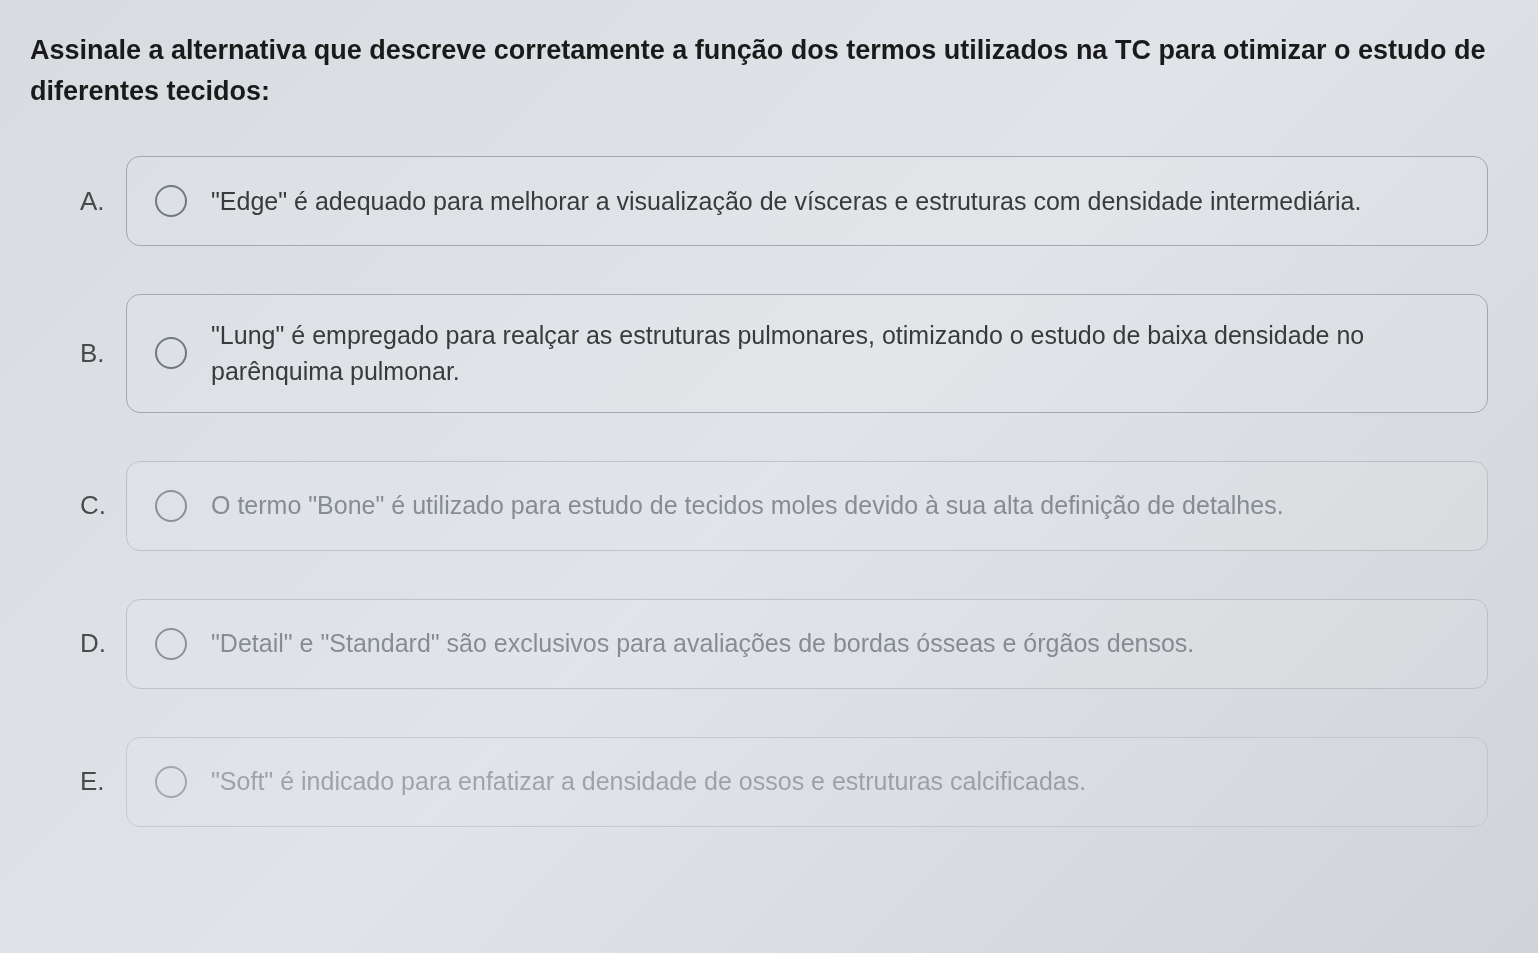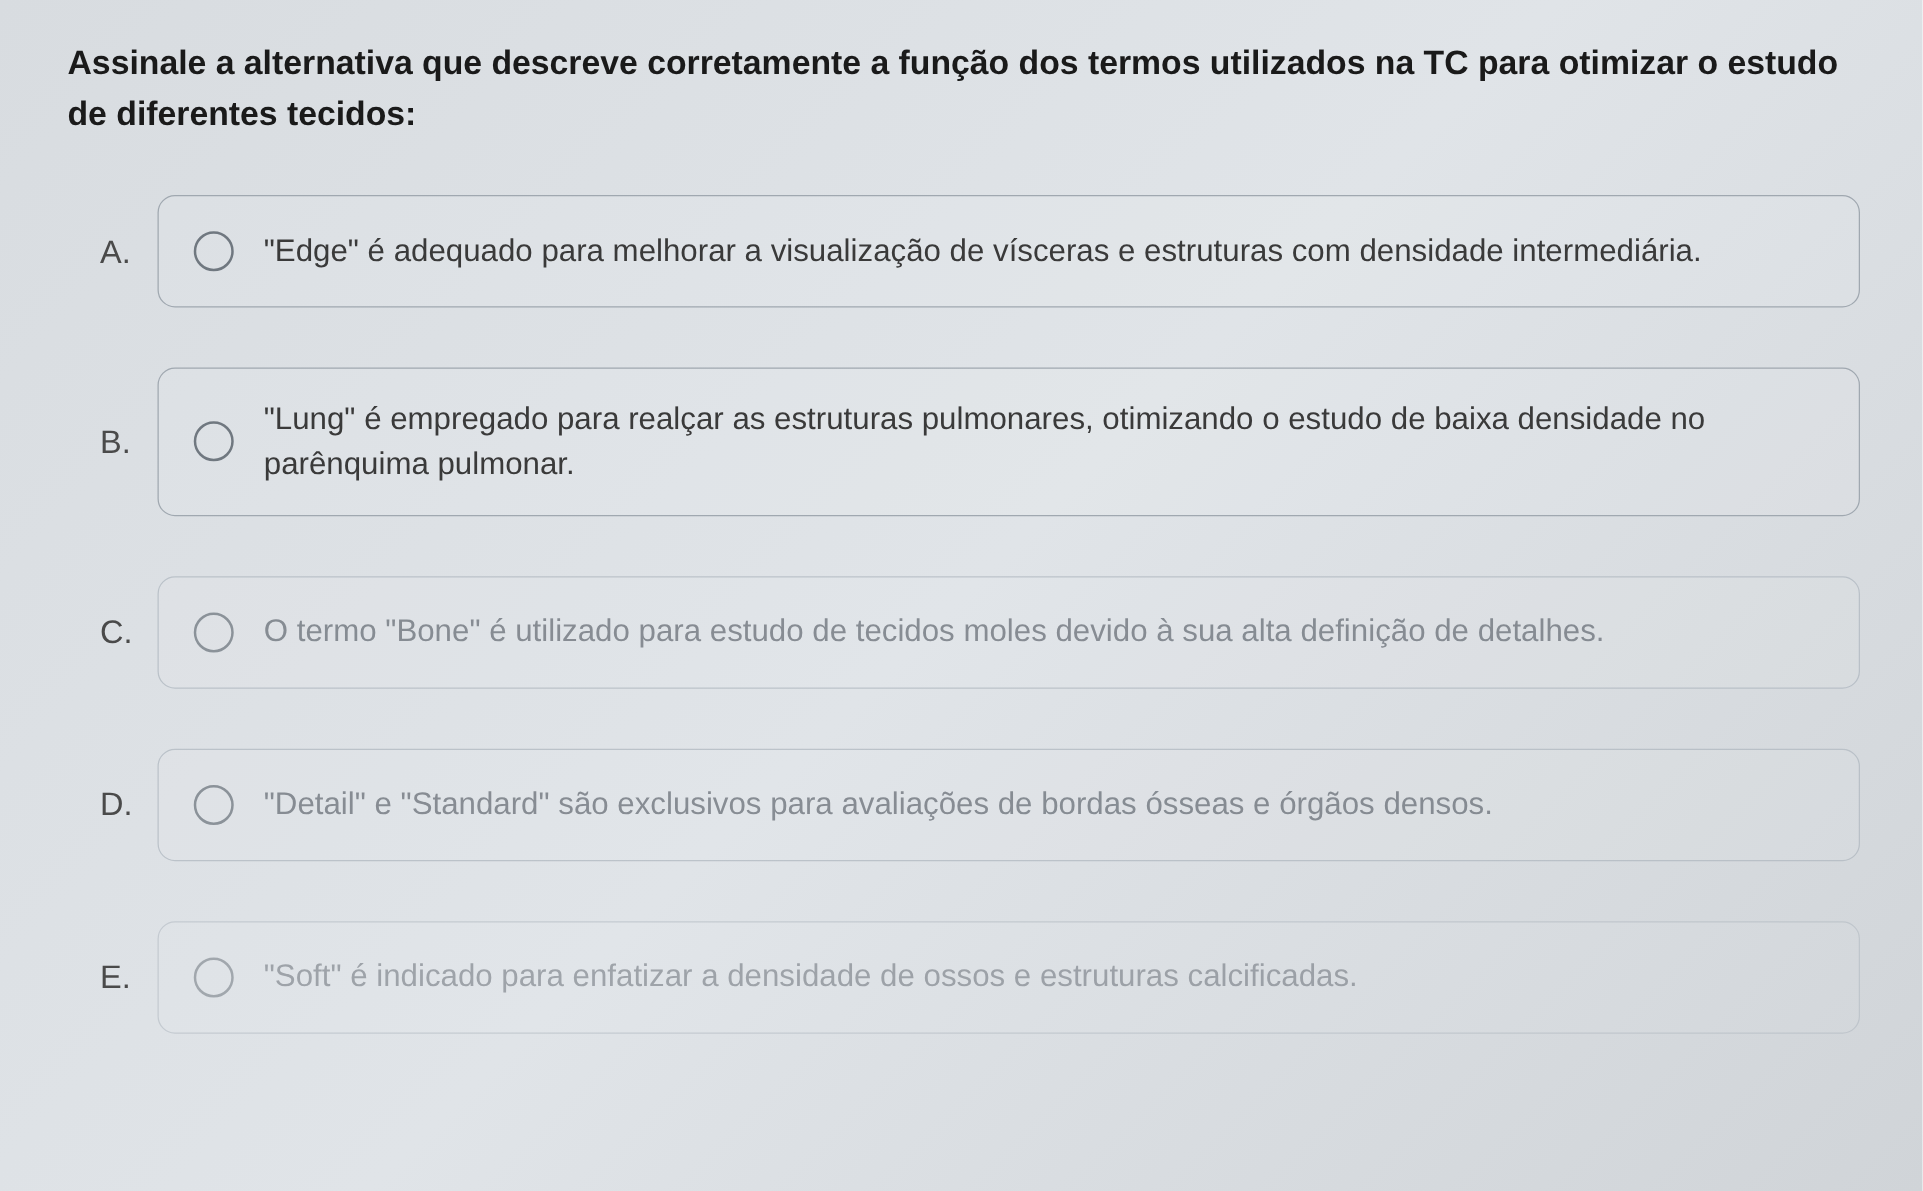--- a/index.html
+++ b/index.html
@@ -15,21 +15,20 @@
       width: 1538px;
       color: #2a2a2a;
     }
     .question-text {
       font-size: 27px;
       font-weight: 600;
       color: #1a1a1a;
       line-height: 1.5;
       margin-bottom: 45px;
       padding: 0 5px;
-      margin-left: 24px;
     }
     .options-container {
       padding-left: 55px;
       padding-right: 25px;
     }
     .option-row {
       display: flex;
       align-items: center;
       margin-bottom: 48px;
       gap: 18px;

